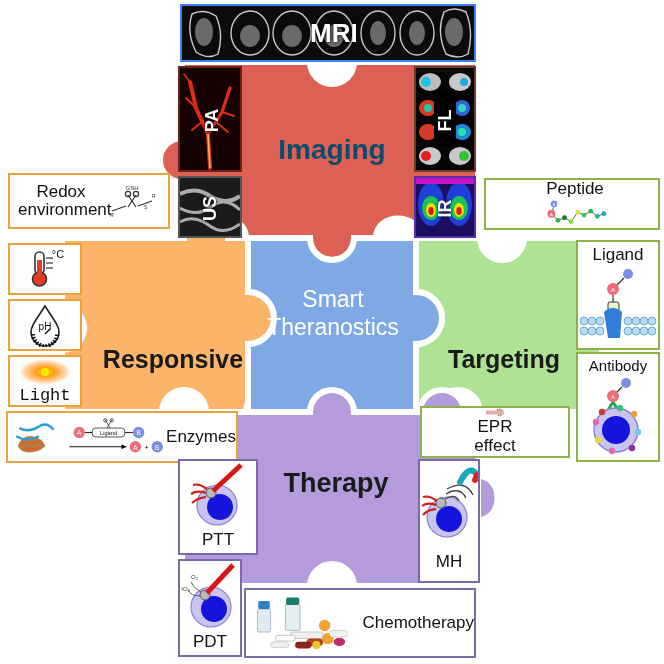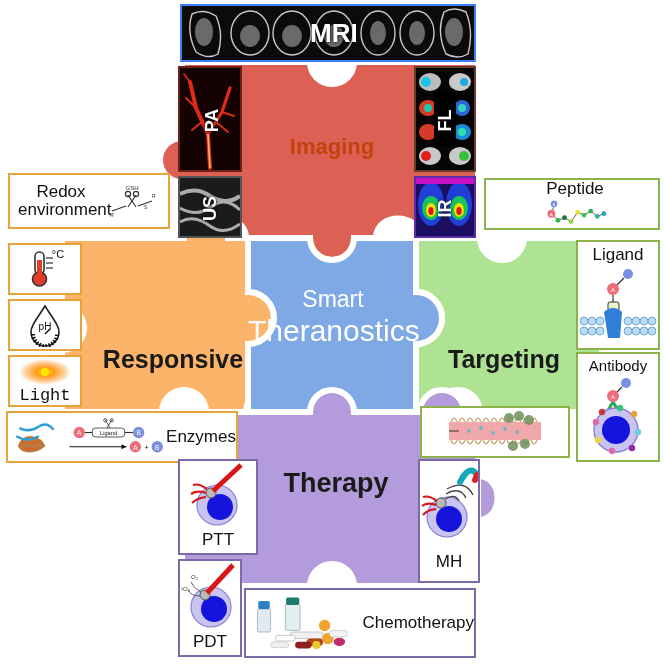--- a/index.html
+++ b/index.html
@@ -88,30 +88,30 @@
          a22,22 0 0 0 44,0
          L416,238 L416,292
          a26,26 0 0 1 0,52
          L416,412 L354,412
          a22,22 0 0 0 -44,0
          L248,412 L248,344
          a26,26 0 0 0 0,-52
          L248,238 Z"></path>
   </svg>
 
-  <div class="ptext" style="left:248px;top:134px;width:168px;font-size:22px;color:#c2410c;">Imaging</div>
+  <div class="ptext" style="left:248px;top:134px;width:168px;font-size:28px;color:#0c4a6e;">Imaging</div>
 
   <div class="ptext" style="left:88px;top:345px;width:170px;font-size:25px;color:#1a1a1a;">Responsive</div>
 
   <div class="ptext" style="left:424px;top:345px;width:160px;font-size:25px;color:#1a1a1a;">Targeting</div>
 
   <div class="ptext" style="left:256px;top:468px;width:160px;font-size:27px;color:#1a1a1a;">Therapy</div>
 
   <div class="ptext" style="left:258px;top:286px;width:150px;font-size:23px;font-weight:normal;color:#ffffff;">Smart</div>
-  <div class="ptext" style="left:248px;top:314px;width:170px;font-size:30px;font-weight:normal;color:#ffffff;">Theranostics</div>
+  <div class="ptext" style="left:248px;top:314px;width:170px;font-size:23px;font-weight:normal;color:#ffffff;">Theranostics</div>
 
   <div class="tile red" style="left:180px;top:4px;width:296px;height:58px;background:#0a0a0a;border:2px solid #3b82f6;">
     <svg width="292" height="54" viewBox="0 0 292 54" style="position:absolute;left:0;top:0;">
       <rect width="292" height="54" fill="#0b0b0b"></rect>
       <g fill="none" stroke="#c9c9c9" stroke-width="1.4">
         <path d="M10,8 q-6,18 4,38 q12,8 22,2 q6,-20 -2,-38 q-12,-8 -24,-2Z"></path>
         <ellipse cx="68" cy="27" rx="19" ry="22"></ellipse>
         <ellipse cx="110" cy="27" rx="19" ry="22"></ellipse>
         <ellipse cx="152" cy="27" rx="19" ry="22"></ellipse>
         <ellipse cx="196" cy="27" rx="17" ry="22"></ellipse>
@@ -395,20 +395,21 @@
       </g>
       <g fill="#6f8f5a" opacity=".85">
         <circle cx="62" cy="10" r="5"></circle>
           <circle cx="72" cy="8" r="5"></circle>
           <circle cx="82" cy="12" r="5"></circle>
         <circle cx="66" cy="38" r="5"></circle>
           <circle cx="78" cy="36" r="5"></circle>
       </g>
       <path d="M2,23 L12,23" stroke="#333" stroke-width="1"></path>
     </svg>
+    <div class="lbl" style="width:52px;text-align:center;line-height:1.15;">EPR effect</div>
   </div>
 
   <div class="box purple" style="left:178px;top:459px;width:80px;height:96px;flex-direction:column;justify-content:flex-start;">
     <svg width="62" height="70" viewBox="0 0 62 70">
       <circle cx="30" cy="44" r="20" fill="#c9c3f0" stroke="#8a7fd6" stroke-width="1.2"></circle>
       <circle cx="33" cy="46" r="13" fill="#1414dd"></circle>
       <circle cx="24" cy="32" r="5" fill="#b9b9b9" stroke="#555"></circle>
       <line x1="26" y1="30" x2="54" y2="4" stroke="#d81616" stroke-width="5"></line>
       <g stroke="#d81616" stroke-width="2.2" fill="none">
         <path d="M20,28 q-8,-6 -14,-4"></path>

